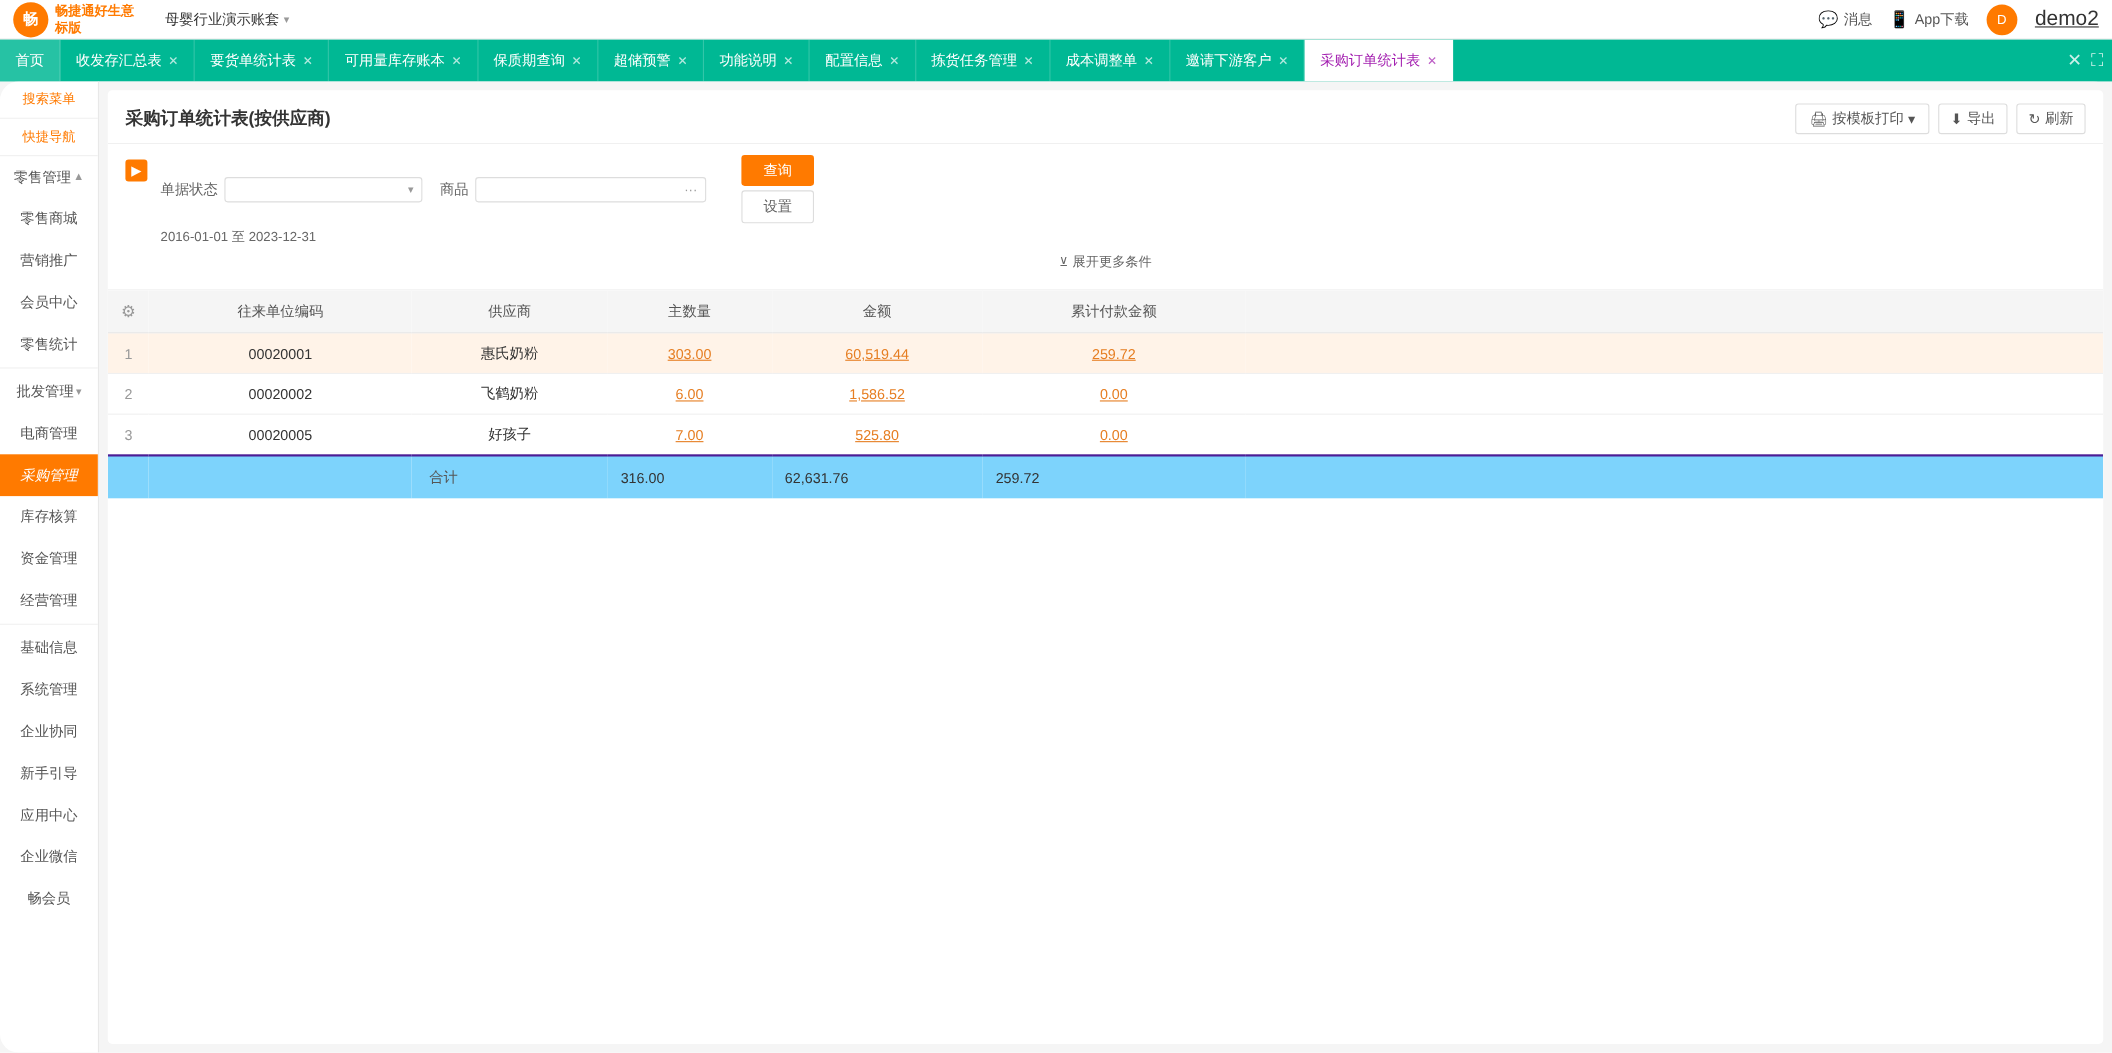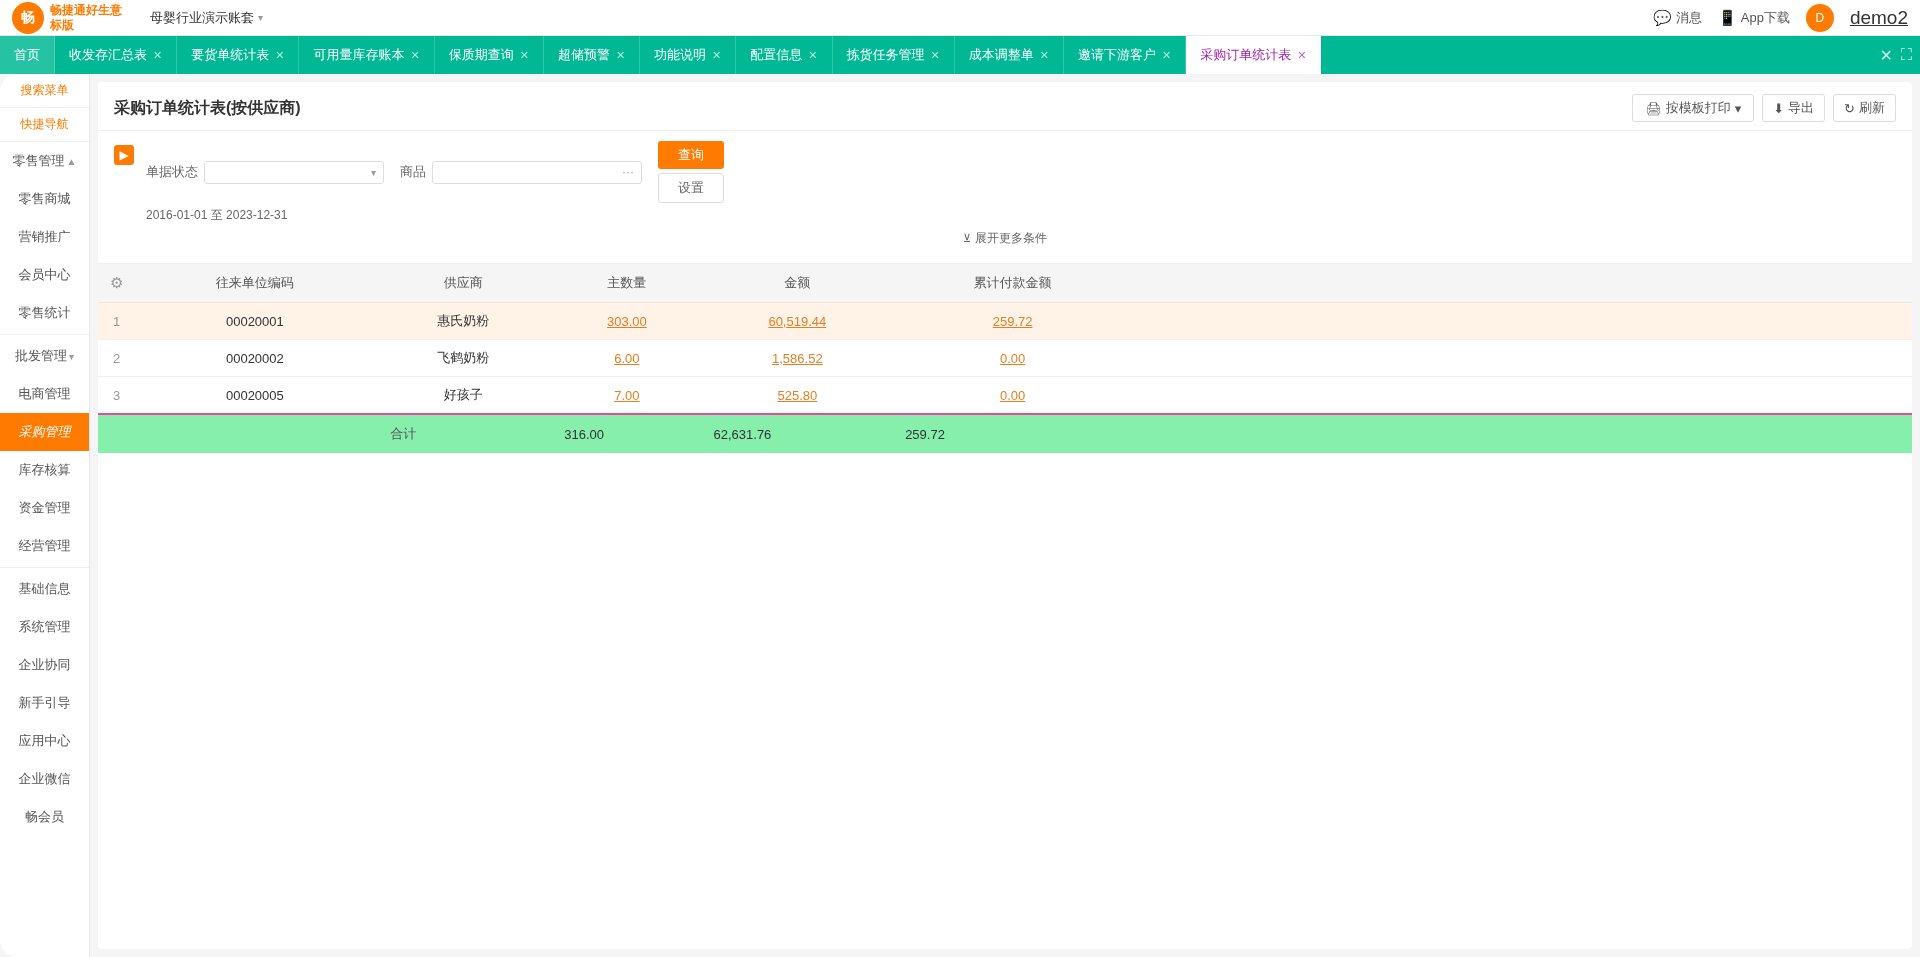--- a/index.html
+++ b/index.html
@@ -82,38 +82,38 @@
     thead tr { background: #f5f5f5; }
     thead th { padding: 10px 12px; text-align: center; color: #555; font-weight: normal; font-size: 13px; border-bottom: 1px solid #e8e8e8; white-space: nowrap; }
     thead th.settings-col { width: 36px; }
     tbody tr { border-bottom: 1px solid #f0f0f0; }
     tbody tr.row-selected { background: #fff3e8; }
     tbody td { padding: 9px 12px; text-align: center; color: #333; font-size: 13px; }
     tbody td.num { color: #e67e22; text-decoration: underline; cursor: pointer; }
     .row-num { color: #999; }
 
     
-    .table-footer { background: #86efac; border-top: 2px solid #ec4899; }
+    .table-footer { background: #7dd3fc; border-top: 2px solid #4c1d95; }
     .table-footer td { padding: 10px 12px; font-size: 13px; color: #333; text-align: left; font-weight: normal; }
     .table-footer td.label { text-align: left; padding-left: 16px; color: #555; }
 
     
     .gear-icon { cursor: pointer; color: #999; font-size: 15px; }
 
     
     .collapse-arrow { display: inline-flex; align-items: center; justify-content: center; width: 20px; height: 20px; background: #ff7a00; color: white; border-radius: 3px; cursor: pointer; font-size: 12px; }
 
     .select-wrapper { position: relative; display: inline-flex; align-items: center; }
     .select-wrapper::after { content: '▾'; position: absolute; right: 8px; top: 50%; transform: translateY(-50%); color: #999; font-size: 10px; pointer-events: none; }
     .select-wrapper select { appearance: none; padding-right: 22px; }
 
     .goods-input-wrapper { position: relative; display: inline-flex; align-items: center; }
     .goods-input-wrapper .dots { position: absolute; right: 8px; color: #999; font-size: 12px; cursor: pointer; }
 
-    .query-settings-col { display: flex; flex-direction: column; gap: 4px; }
+    .query-settings-col { display: flex; flex-direction: column; gap: 4px; margin-left: 16px; }
   </style>
 </head>
 <body>
 
 <div class="top-bar">
   <div class="top-bar-left">
     <div class="logo-area">
       <div class="logo-icon">畅</div>
       <div class="logo-text">畅捷通好生意<br>标版</div>
     </div>

